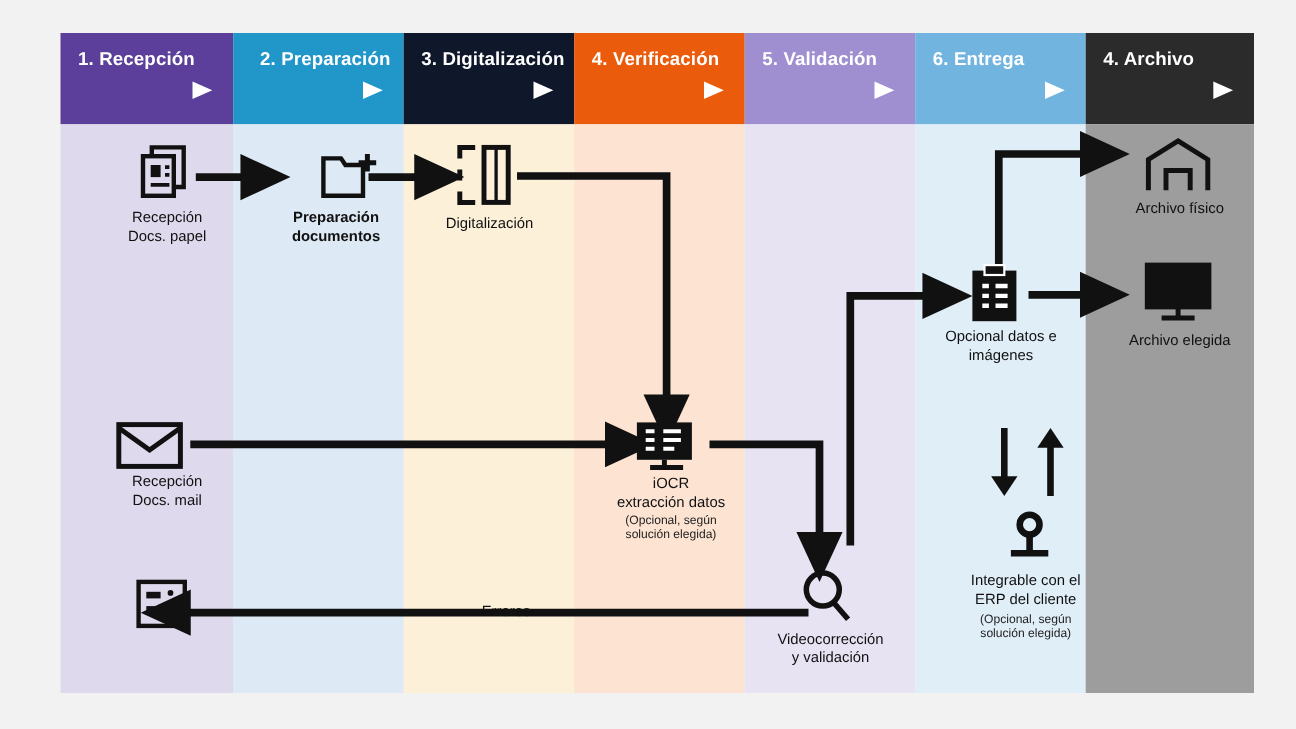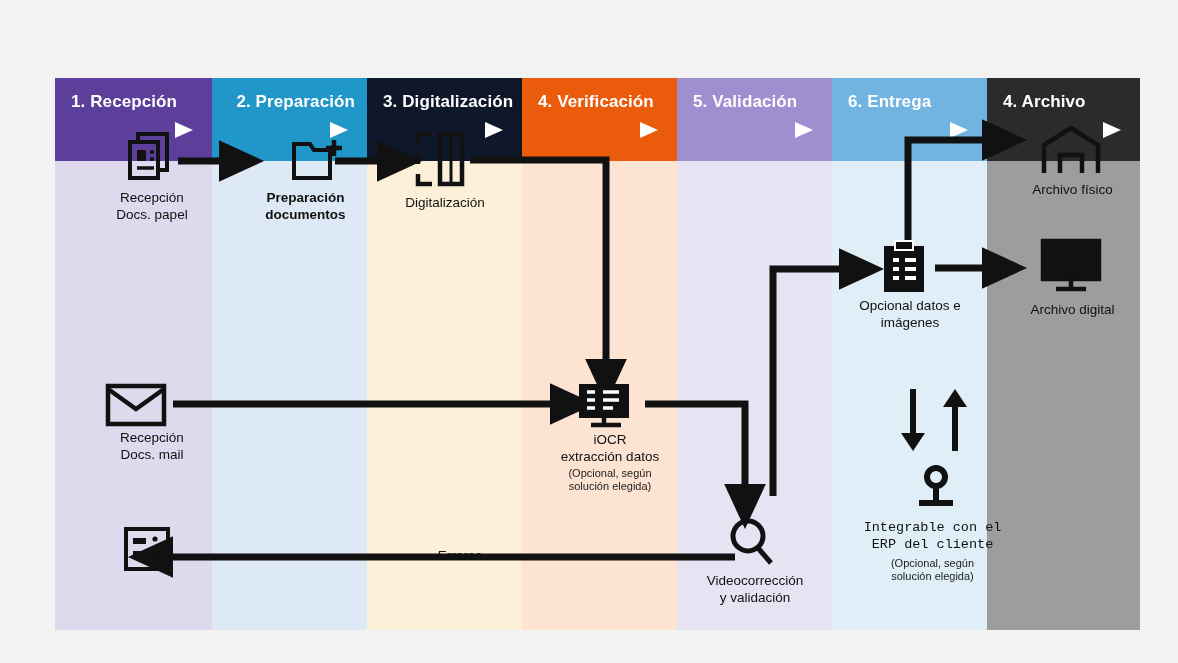--- a/index.html
+++ b/index.html
@@ -25,21 +25,20 @@
   .columns {
     position: absolute;
     left: 0; top: 0;
     width: 100%; height: 100%;
     display: flex;
   }
   .col {
     position: relative;
     display: flex;
     flex-direction: column;
-    margin-top: 48px;
   }
   .col-head {
     height: 83px;
     display: flex;
     flex-direction: column;
     justify-content: flex-start;
     padding: 14px 12px 0 16px;
     box-sizing: border-box;
     color: #ffffff;
   }
@@ -309,21 +308,21 @@
           <g stroke="#111" stroke-width="6" fill="none">
             <path d="M18,4 L18,58"></path>
             <polygon points="6,48 30,48 18,66" fill="#111" stroke="none"></polygon>
             <path d="M60,66 L60,12"></path>
             <polygon points="48,22 72,22 60,4" fill="#111" stroke="none"></polygon>
             <circle cx="41" cy="92" r="9"></circle>
             <path d="M24,118 L58,118 M41,101 L41,118" stroke-width="6"></path>
           </g>
         </svg>
       </div>
-      <div class="label" style="left:790px; top:490px; width:175px;font-family:Liberation Mono, monospace;">Integrable con el
+      <div class="label" style="left:790px; top:490px; width:175px;">Integrable con el
 ERP del cliente</div>
       <div class="label sublabel" style="left:790px; top:527px; width:175px;">(Opcional, según
 solución elegida)</div>
 
       <div class="node" style="left:985px; top:95px;">
         <svg width="62" height="52" viewBox="0 0 62 52">
           <g fill="none" stroke="#111" stroke-width="4.5">
             <path d="M4,48 L4,20 L31,3 L58,20 L58,48"></path>
             <path d="M20,48 L20,30 L42,30 L42,48"></path>
           </g>
@@ -332,17 +331,17 @@
       <div class="label" style="left:940px; top:152px; width:155px;">Archivo físico</div>
 
       <div class="node" style="left:985px; top:208px;">
         <svg width="62" height="56" viewBox="0 0 62 56">
           <g fill="none" stroke="#111" stroke-width="4.5">
             <rect x="3" y="3" width="56" height="38" fill="#111"></rect>
             <path d="M31,41 L31,49 M16,51 L46,51"></path>
           </g>
         </svg>
       </div>
-      <div class="label" style="left:940px; top:272px; width:155px;">Archivo digital</div>
+      <div class="label" style="left:940px; top:272px; width:155px;">Archivo elegida</div>
 
     </div>
   </div>
 </div>
 
 </body></html>

